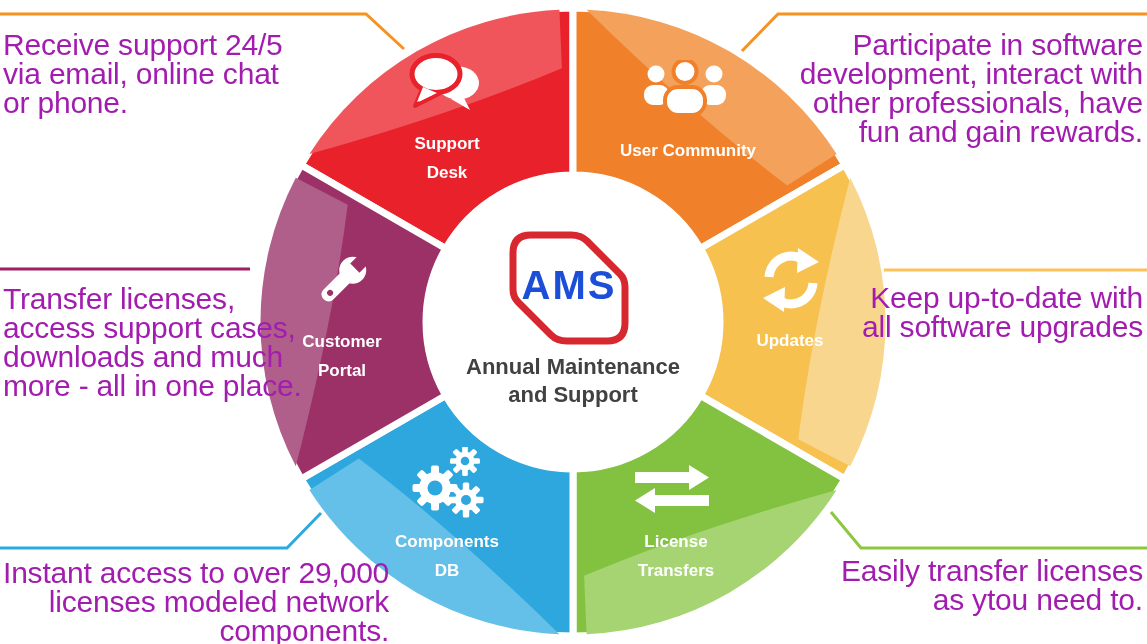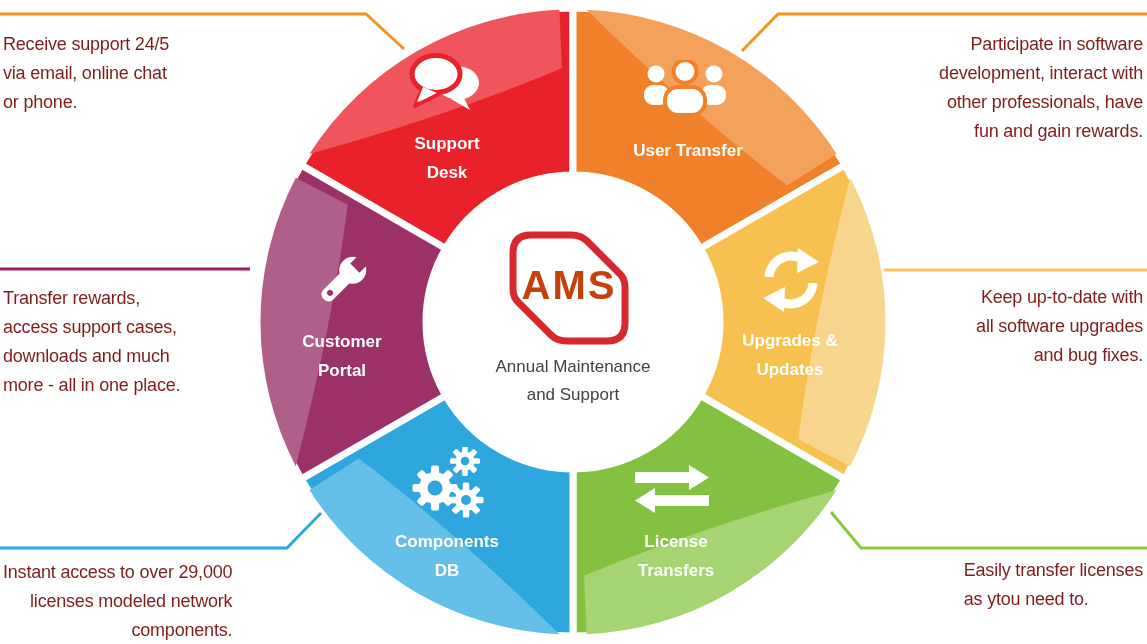--- a/index.html
+++ b/index.html
@@ -1,46 +1,46 @@
 <!DOCTYPE html>
 <html><head>
 <meta charset="utf-8">
 <style>
   html,body{margin:0;padding:0;background:#fff;}
   #stage{position:relative;width:1147px;height:644px;background:#fff;overflow:hidden;
          font-family:"Liberation Sans", sans-serif;}
   #wheel-svg{position:absolute;left:0;top:0;}
-  .note{position:absolute;font-size:18px;line-height:29px;color:#7f1d1d;letter-spacing:-0.2px;}
+  .note{position:absolute;font-size:30px;line-height:29px;color:#a21caf;letter-spacing:-0.2px;}
   .note div{white-space:nowrap;}
   #note-support-desk{left:3px;top:30px;text-align:left;}
   #note-user-community{right:4px;top:30px;text-align:right;}
   #note-upgrades-updates{right:4px;top:283px;text-align:right;}
-  #note-license-transfers{right:4px;top:556px;margin-left:40px;}
+  #note-license-transfers{right:4px;top:556px;text-align:right;margin-left:40px;}
   #note-components-db{left:3px;top:558px;text-align:right;}
   #note-customer-portal{left:3px;top:284px;text-align:left;}
   .seg-label{position:absolute;width:240px;text-align:center;color:#fff;font-weight:700;
              font-size:17px;line-height:29px;}
   #label-support-desk{left:327px;top:129px;}
   #label-user-community{left:553px;top:136px;width:270px;}
   #label-upgrades-updates{left:670px;top:326px;}
   #label-license-transfers{left:556px;top:527px;}
   #label-components-db{left:327px;top:527px;}
   #label-customer-portal{left:222px;top:327px;text-align:center;}
   .icon{position:absolute;}
   #icon-chat{left:407px;top:50px;}
   #icon-people{left:640px;top:60px;}
   #icon-refresh{left:757px;top:246px;}
   #icon-arrows{left:633px;top:463px;}
   #icon-gears{left:408px;top:447px;}
   #icon-wrench{left:305px;top:248px;}
   #badge-label{position:absolute;left:513px;top:235px;width:112px;height:100px;
                display:flex;align-items:center;justify-content:center;
-               font-size:40px;font-weight:600;letter-spacing:2px;color:#c2410c;}
+               font-size:40px;font-weight:600;letter-spacing:2px;color:#1d4ed8;}
   #wheel-subtitle{position:absolute;left:433px;top:353px;width:280px;text-align:center;
-                  font-size:17px;line-height:28px;font-weight:400;color:#414142;}
+                  font-size:22px;line-height:28px;font-weight:700;color:#414142;}
 </style>
 </head>
 <body>
 
 <div id="stage">
 
   <svg id="wheel-svg" width="1147" height="644" viewBox="0 0 1147 644">
     <g id="wedges-layer">
         <path d="M 445.7 248.5 L 301.1 165.0 A 314 314 0 0 1 573.0 8.0 L 573.0 175.0 A 147 147 0 0 0 445.7 248.5 Z" fill="#E9212A" stroke="#ffffff" stroke-width="7"></path>
         <path d="M 309.4 154.1 A 312.5 312.5 0 0 1 559.4 9.8 L 561.9 68.2 Q 453.0 114.2 309.4 154.1 Z" fill="#F0555C"></path>
@@ -71,24 +71,23 @@
   <div id="wheel-subtitle">
       <div>Annual Maintenance</div>
       <div>and Support</div>
     </div>
 
   <div class="seg-label" id="label-support-desk">
       <div>Support</div>
       <div>Desk</div>
     </div>
   <div class="seg-label" id="label-user-community">
-      <div>User Transfer</div>
+      <div>User Community</div>
     </div>
   <div class="seg-label" id="label-upgrades-updates">
-      <div>Upgrades &amp;</div>
       <div>Updates</div>
     </div>
   <div class="seg-label" id="label-license-transfers">
       <div>License</div>
       <div>Transfers</div>
     </div>
   <div class="seg-label" id="label-components-db">
       <div>Components</div>
       <div>DB</div>
     </div>
@@ -104,33 +103,32 @@
     </div>
   <div class="note" id="note-user-community">
       <div>Participate in software</div>
       <div>development, interact with</div>
       <div>other professionals, have</div>
       <div>fun and gain rewards.</div>
     </div>
   <div class="note" id="note-upgrades-updates">
       <div>Keep up-to-date with</div>
       <div>all software upgrades</div>
-      <div>and bug fixes.</div>
     </div>
   <div class="note" id="note-license-transfers">
       <div>Easily transfer licenses</div>
       <div>as ytou need to.</div>
     </div>
   <div class="note" id="note-components-db">
       <div>Instant access to over 29,000</div>
       <div>licenses modeled network</div>
       <div>components.</div>
     </div>
   <div class="note" id="note-customer-portal">
-      <div>Transfer rewards,</div>
+      <div>Transfer licenses,</div>
       <div>access support cases,</div>
       <div>downloads and much</div>
       <div>more - all in one place.</div>
     </div>
 
   <svg class="icon" id="icon-chat" width="76" height="66" viewBox="0 0 76 66" style="color: rgb(233, 33, 42);">
     <ellipse cx="51" cy="33" rx="21" ry="16.5" fill="#fff"></ellipse>
     <polygon points="56,46 63,60 44,49" fill="#fff"></polygon>
     <polygon points="16,37 8,56 32,44" fill="#fff" stroke="currentColor" stroke-width="4" stroke-linejoin="round"></polygon>
     <ellipse cx="29" cy="24" rx="24" ry="18.5" fill="#fff" stroke="currentColor" stroke-width="5"></ellipse>

